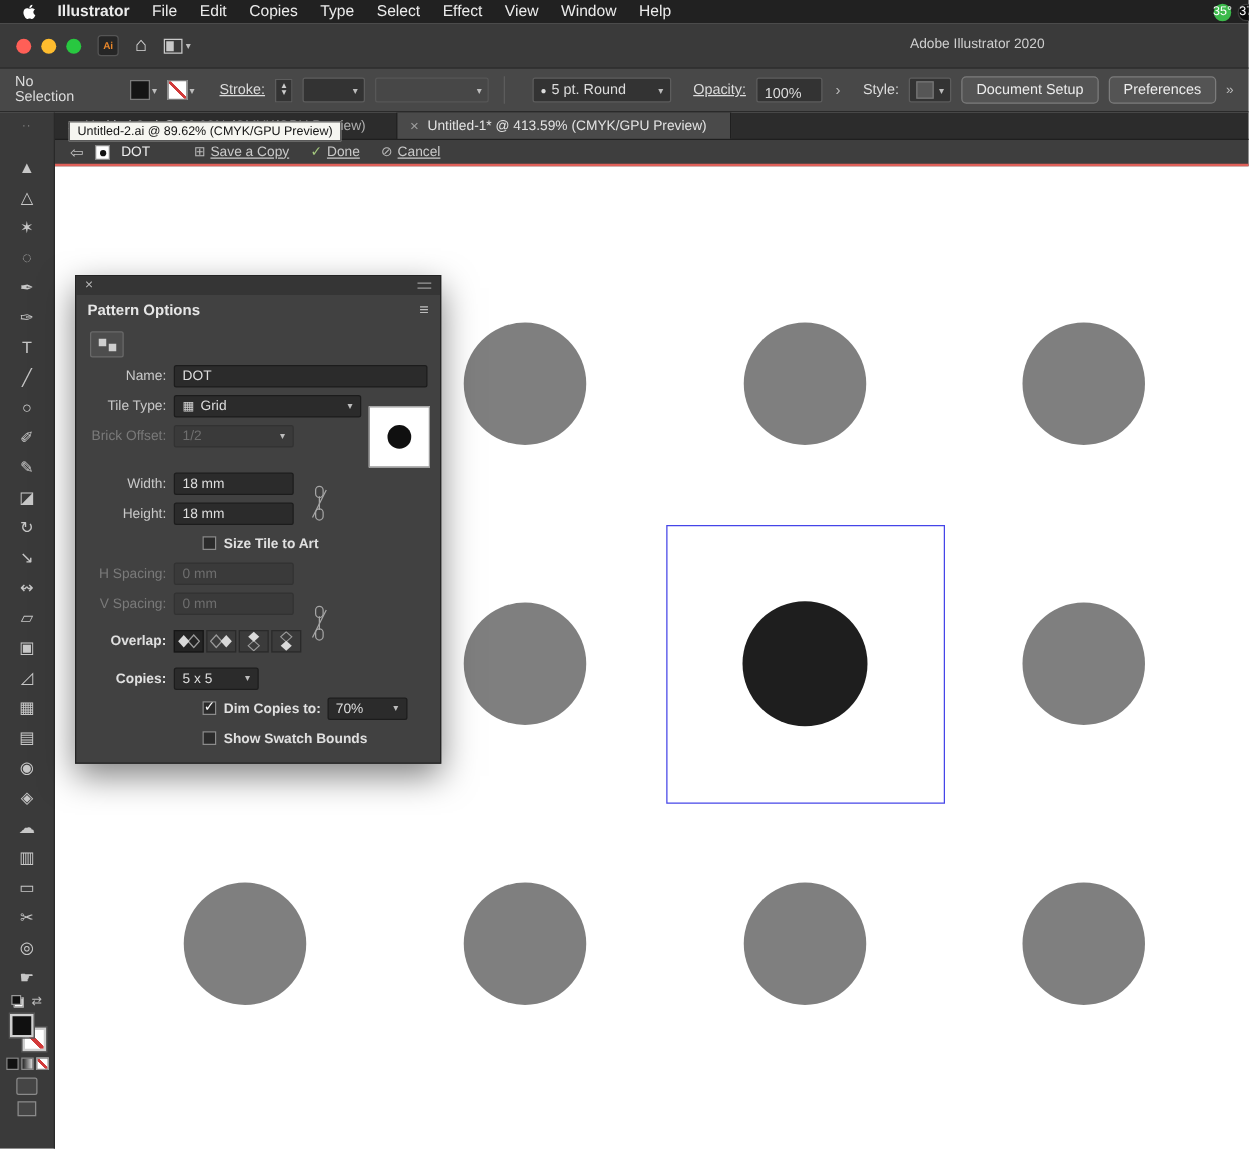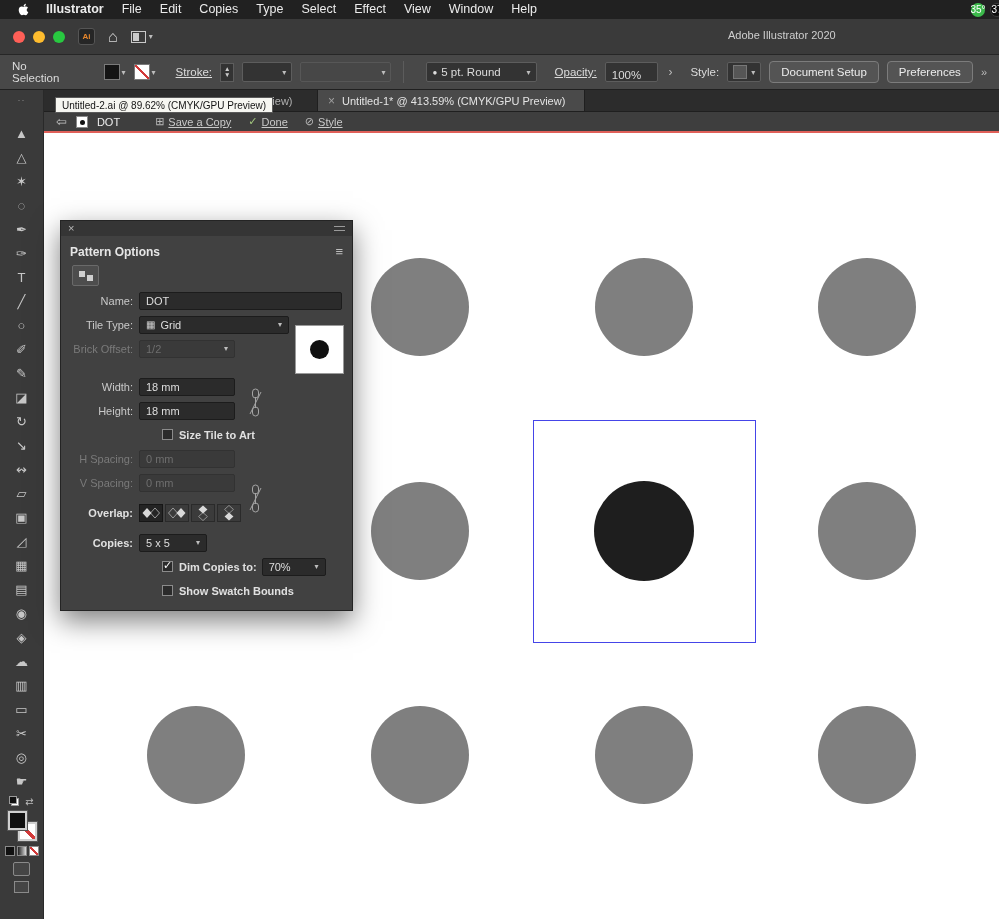--- a/index.html
+++ b/index.html
@@ -126,21 +126,21 @@
              border:1px solid #5a5a5a; font-size:10px; display:flex; align-items:center; padding:0 6px;
              z-index:70; white-space:nowrap; }
 
   
   .panel { position:absolute; left:60px; top:220px; width:293px; background:#414141;
            border:1px solid #242424; box-shadow:0 10px 26px rgba(0,0,0,.5); z-index:50;
            padding-bottom:10px; font-size:11px; color:#c9c9c9; }
   .panel-top { height:15px; background:#353535; display:flex; align-items:center; padding:0 7px; color:#b9b9b9; }
   .panel-close { font-size:11px; line-height:11px; }
   .panel-collapse { margin-left:auto; width:11px; height:5px; border-top:1px solid #9a9a9a; border-bottom:1px solid #9a9a9a; }
-  .panel-title-row { height:23px; display:flex; align-items:flex-end; padding:0 9px;gap:48px; }
+  .panel-title-row { height:23px; display:flex; align-items:center; padding:0 9px;gap:48px; }
   .panel-title { font-weight:bold; font-size:12px; color:#e6e6e6; }
   .panel-menu { margin-left:auto; font-size:13px; color:#bdbdbd; }
   .tile-tool-btn { width:27px; height:21px; margin:6px 0 2px 11px; background:#4d4d4d; border:1px solid #6a6a6a;
                    border-radius:2px; display:flex; align-items:center; justify-content:center; }
   .p-row { display:flex; align-items:center; margin:5px 8px 0 8px; height:19px; }
   .p-row.mt { margin-top:19px; }
   .p-row.mt2 { margin-top:11px; }
   .p-row.indent { margin-left:81px;padding-left:20px; }
   .p-label { width:64px; text-align:right; margin-right:6px; white-space:nowrap; }
   .dis { color:#7a7a7a; }
@@ -274,21 +274,21 @@
     <span class="pb-action">
       <span class="pb-ico">⊞</span>
       <span class="u">Save a Copy</span>
     </span>
     <span class="pb-action">
       <span class="pb-ico check">✓</span>
       <span class="u">Done</span>
     </span>
     <span class="pb-action">
       <span class="pb-ico">⊘</span>
-      <span class="u">Style</span>
+      <span class="u">Cancel</span>
     </span>
   </div>
 
   <div class="toolbar">
     <div class="toolbar-grip">··</div>
     <div class="toolbar-tools">
         <div class="tool">▲</div>
         <div class="tool">△</div>
         <div class="tool">✶</div>
         <div class="tool">◌</div>

